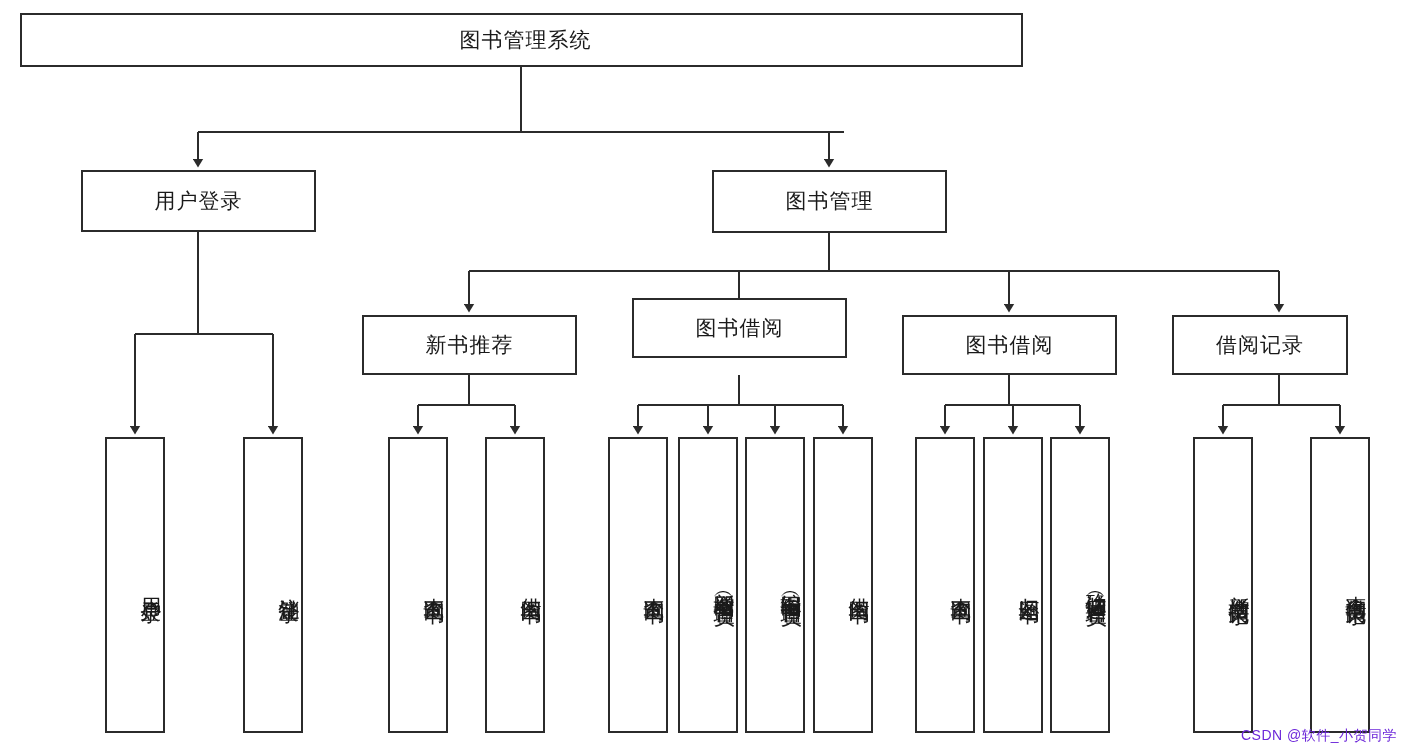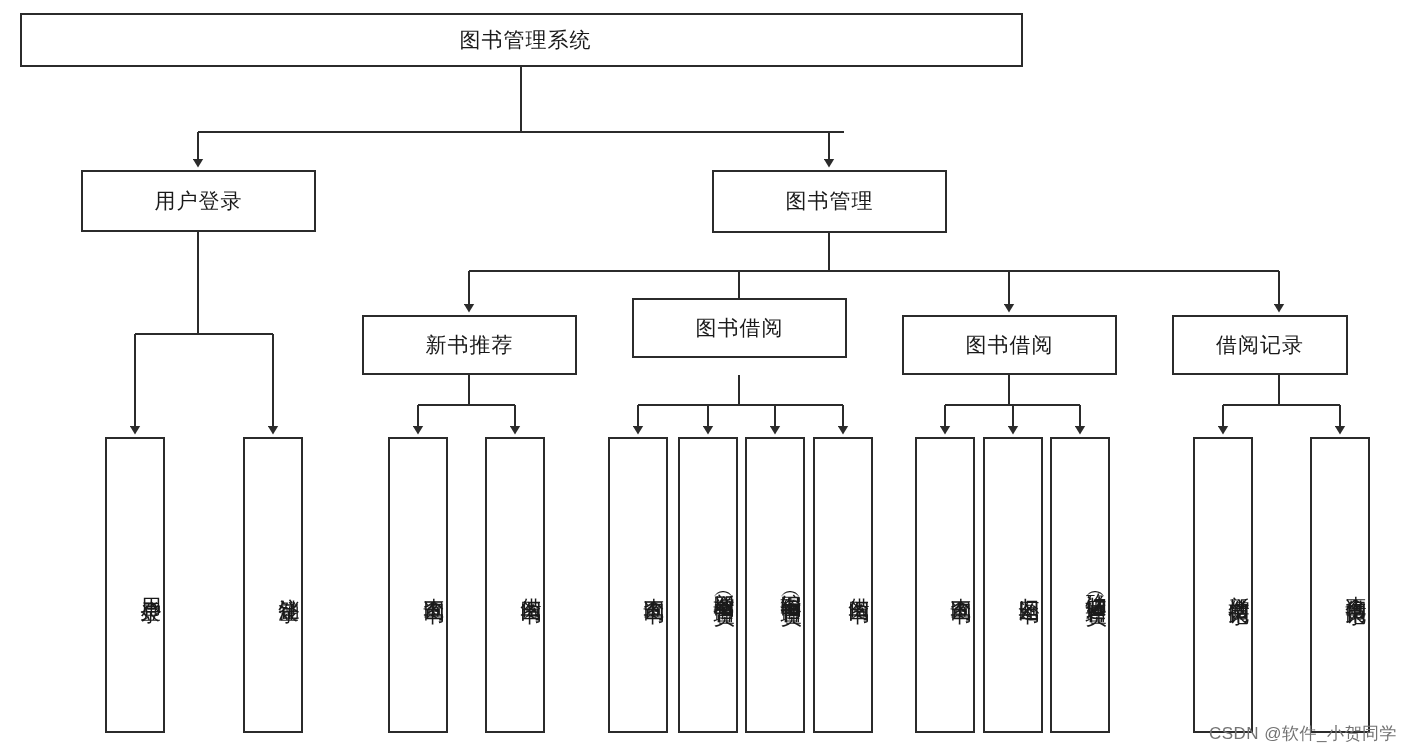--- a/index.html
+++ b/index.html
@@ -54,22 +54,22 @@
   .node.v.tall {
     align-items: flex-start;
   }
   .node-label {
     display: block;
   }
   .watermark {
     position: absolute;
     right: 8px;
     bottom: 2px;
-    font-size: 17px;
-    color: #737373;
+    font-size: 14px;
+    color: #6d28d9;
     white-space: nowrap;
     letter-spacing: 0.5px;
   }
 </style>
 </head>
 <body>
 
 <div id="canvas">
 
   <svg id="wires" viewBox="0 0 1405 747" xmlns="http://www.w3.org/2000/svg">

